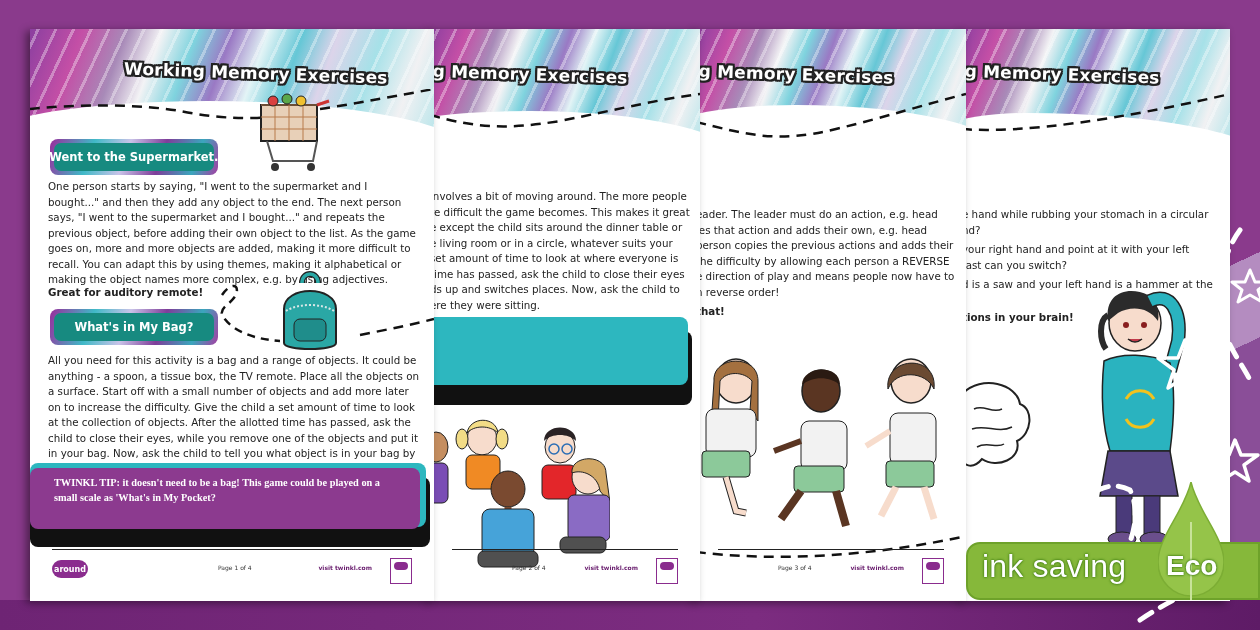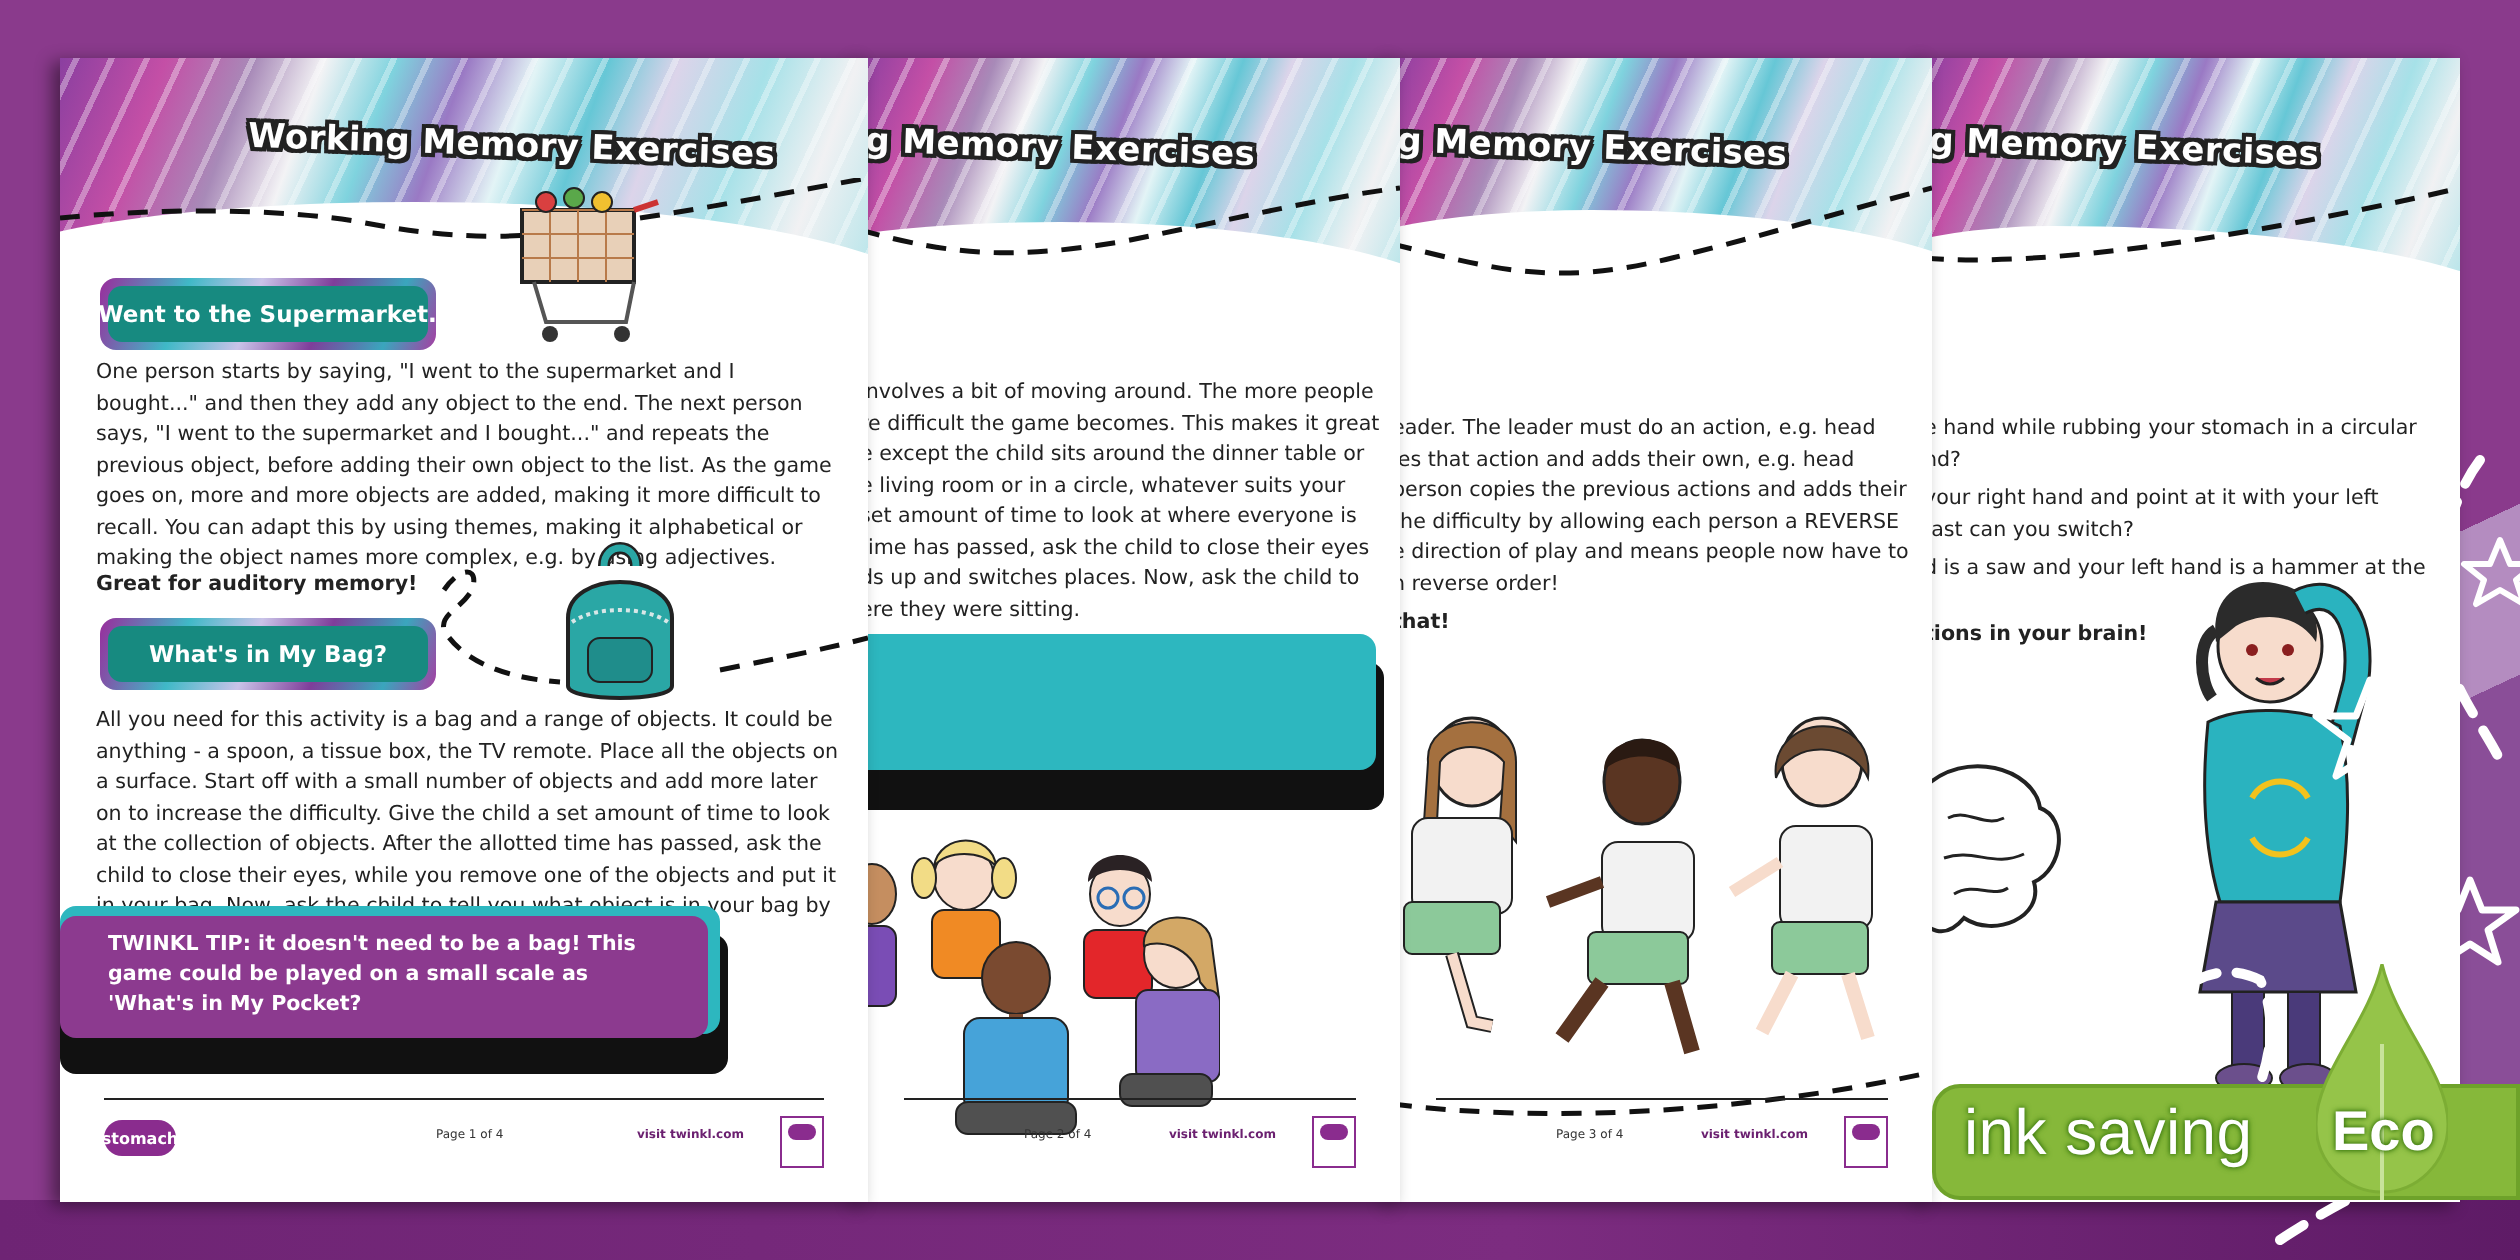--- a/index.html
+++ b/index.html
@@ -279,51 +279,51 @@
     <path d="M12 50 L18 70 L58 70 L62 50" stroke="#555" stroke-width="2" fill="none"></path>
     <circle cx="20" cy="76" r="4" fill="#333"></circle>
     <circle cx="56" cy="76" r="4" fill="#333"></circle>
   </svg>
 
   <div class="section-pill" style="left:20px; top:110px; width:168px;text-align:right;">
     <div class="inner">I Went to the Supermarket...</div>
   </div>
 
   <div class="body-text" style="left:18px; top:150px; width:370px;">One person starts by saying, "I went to the supermarket and I bought..." and then they add any object to the end. The next person says, "I went to the supermarket and I bought..." and repeats the previous object, before adding their own object to the list. As the game goes on, more and more objects are added, making it more difficult to recall. You can adapt this by using themes, making it alphabetical or making the object names more complex, e.g. by using adjectives.</div>
-  <div class="body-text body-bold" style="left:18px; top:256px;">Great for auditory memory!</div>
+  <div class="body-text body-bold" style="left:18px; top:256px;">Great for auditory remote!</div>
 
   <svg style="position:absolute; left:180px; top:250px;" width="224" height="70">
     <path d="M12 16 C20 4 30 4 26 16 C20 26 10 28 12 36 C20 50 40 60 70 62" stroke="#111" stroke-width="2.5" fill="none" stroke-dasharray="8 6"></path>
     <path d="M150 56 C180 50 200 46 224 40" stroke="#111" stroke-width="2.5" fill="none" stroke-dasharray="10 7"></path>
   </svg>
 
   <svg style="position:absolute; left:248px; top:240px;" width="64" height="84">
     <path d="M24 14 C24 2 40 2 40 14" stroke="#222" stroke-width="6" fill="none"></path>
     <path d="M24 14 C24 2 40 2 40 14" stroke="#2aa7a5" stroke-width="3.5" fill="none"></path>
     <path d="M6 40 C6 16 58 16 58 40 L58 74 C58 82 6 82 6 74 Z" fill="#2aa7a5" stroke="#222" stroke-width="2"></path>
     <path d="M8 42 C20 34 44 34 56 42" stroke="#d8e7e7" stroke-width="2" fill="none" stroke-dasharray="2 2"></path>
     <rect x="16" y="50" width="32" height="22" rx="6" fill="#1f8d8b" stroke="#222"></rect>
   </svg>
 
   <div class="section-pill" style="left:20px; top:280px; width:168px;">
     <div class="inner">What's in My Bag?</div>
   </div>
 
   <div class="body-text" style="left:18px; top:324px; width:374px;">All you need for this activity is a bag and a range of objects. It could be anything - a spoon, a tissue box, the TV remote. Place all the objects on a surface. Start off with a small number of objects and add more later on to increase the difficulty. Give the child a set amount of time to look at the collection of objects. After the allotted time has passed, ask the child to close their eyes, while you remove one of the objects and put it in your bag. Now, ask the child to tell you what object is in your bag by looking at the objects and working out which is missing.</div>
 
-  <div class="tip-box" style="left:0; top:424px; width:324px; height:74px;">
+  <div class="tip-box" style="left:0; top:434px; width:390px; height:74px;font-family:Liberation Serif, serif;">
     <div class="tip-shadow"></div>
     <div class="tip-teal"></div>
     <div class="tip-purple">
       <p>TWINKL TIP: it doesn't need to be a bag! This game could be played on a small scale as 'What's in My Pocket?</p>
     </div>
   </div>
 
   <div class="footer">
-    <div class="logo">stomach</div>
+    <div class="logo">around</div>
     <div class="page-num" style="left:166px;">Page 1 of 4</div>
     <div class="site">visit twinkl.com</div>
     <div class="badge"></div>
   </div>
 </div>
 
 <svg style="position:absolute; left:1100px; top:210px;" width="160" height="420">
   <path d="M140 20 C125 40 118 70 120 100 C122 130 140 150 150 170" stroke="#fff" stroke-width="5" fill="none" stroke-dasharray="14 10" stroke-linecap="round"></path>
   <polygon points="85,130 92,148 112,148 96,160 102,178 85,167 68,178 74,160 58,148 78,148" fill="none" stroke="#fff" stroke-width="3.5" stroke-linejoin="round"></polygon>
   <polygon points="135,230 141,245 158,245 144,255 149,271 135,262 121,271 126,255 112,245 129,245" fill="none" stroke="#fff" stroke-width="3.5" stroke-linejoin="round"></polygon>

